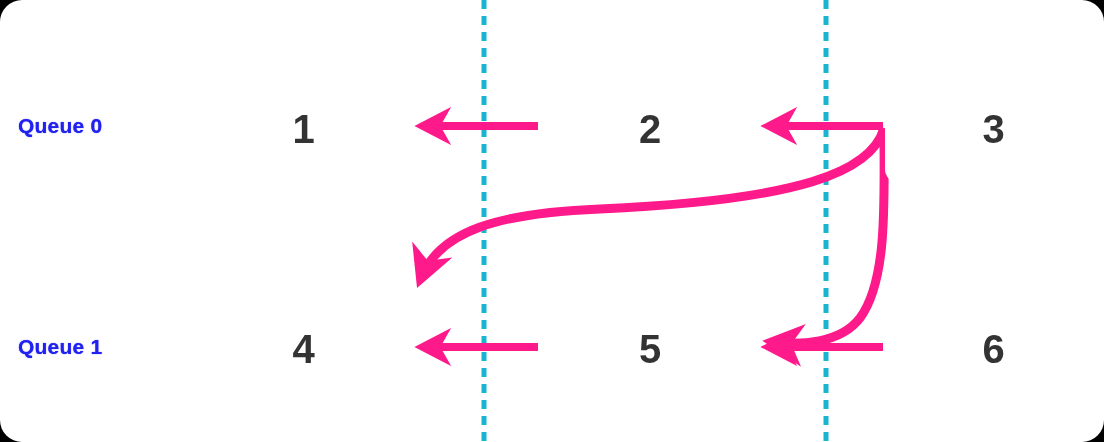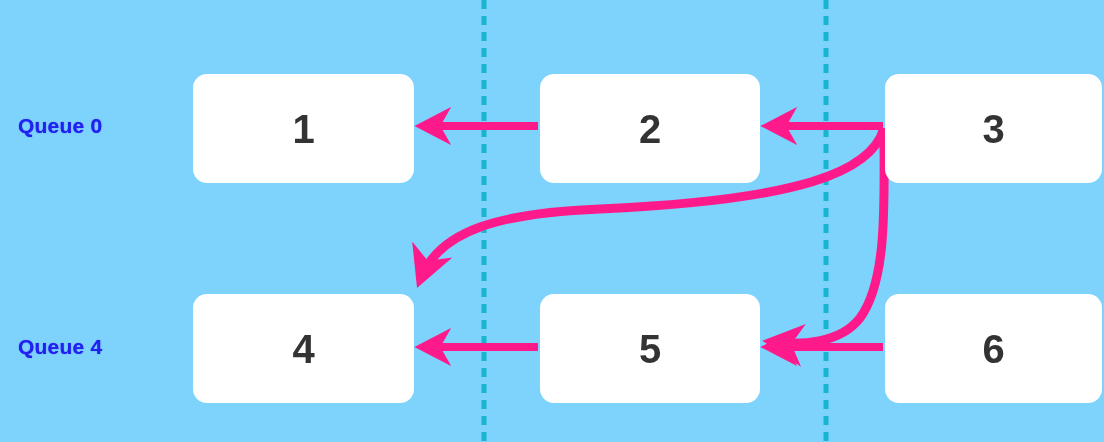--- a/index.html
+++ b/index.html
@@ -8,22 +8,23 @@
     padding: 0;
     background: #000000;
   }
   body {
     font-family: "Liberation Sans", sans-serif;
   }
   #stage {
     position: relative;
     width: 1104px;
     height: 442px;
-    background: #7dd3fc;
+    background: #ffffff;
     overflow: hidden;
+    border-radius: 22px;
   }
   #diagram-svg {
     position: absolute;
     left: 0;
     top: 0;
     width: 1104px;
     height: 442px;
   }
   .queue-label {
     position: absolute;
@@ -74,21 +75,21 @@
         <path d="M 883 126 L 770 126" fill="none" stroke="#ff1a8c" stroke-width="8" stroke-linecap="butt" marker-end="url(#arrowhead-pink)"></path>
         <path d="M 538 347 L 424 347" fill="none" stroke="#ff1a8c" stroke-width="8" stroke-linecap="butt" marker-end="url(#arrowhead-pink)"></path>
         <path d="M 883 347 L 770 347" fill="none" stroke="#ff1a8c" stroke-width="8" stroke-linecap="butt" marker-end="url(#arrowhead-pink)"></path>
         <path d="M 884 128 C 872 172, 800 200, 600 209 C 500 213, 440 230, 421 278" fill="none" stroke="#ff1a8c" stroke-width="9" stroke-linecap="butt" marker-end="url(#arrowhead-pink)"></path>
         <path d="M 884 130 C 884 200, 888 280, 860 318 C 840 344, 800 345, 773 342" fill="none" stroke="#ff1a8c" stroke-width="9" stroke-linecap="butt" marker-end="url(#arrowhead-pink)"></path>
       </g>
   </svg>
 
   <div id="labels-layer">
       <div class="queue-label" style="left: 18px; top: 114px;">Queue 0</div>
-      <div class="queue-label" style="left: 18px; top: 335px;">Queue 4</div>
+      <div class="queue-label" style="left: 18px; top: 335px;">Queue 1</div>
     </div>
   <div id="boxes-layer">
       <div class="node-box" style="left: 193px; top: 74px; width: 221px; height: 109px;">
         <span class="node-label">1</span>
       </div>
       <div class="node-box" style="left: 540px; top: 74px; width: 220px; height: 109px;">
         <span class="node-label">2</span>
       </div>
       <div class="node-box" style="left: 885px; top: 74px; width: 217px; height: 109px;">
         <span class="node-label">3</span>

